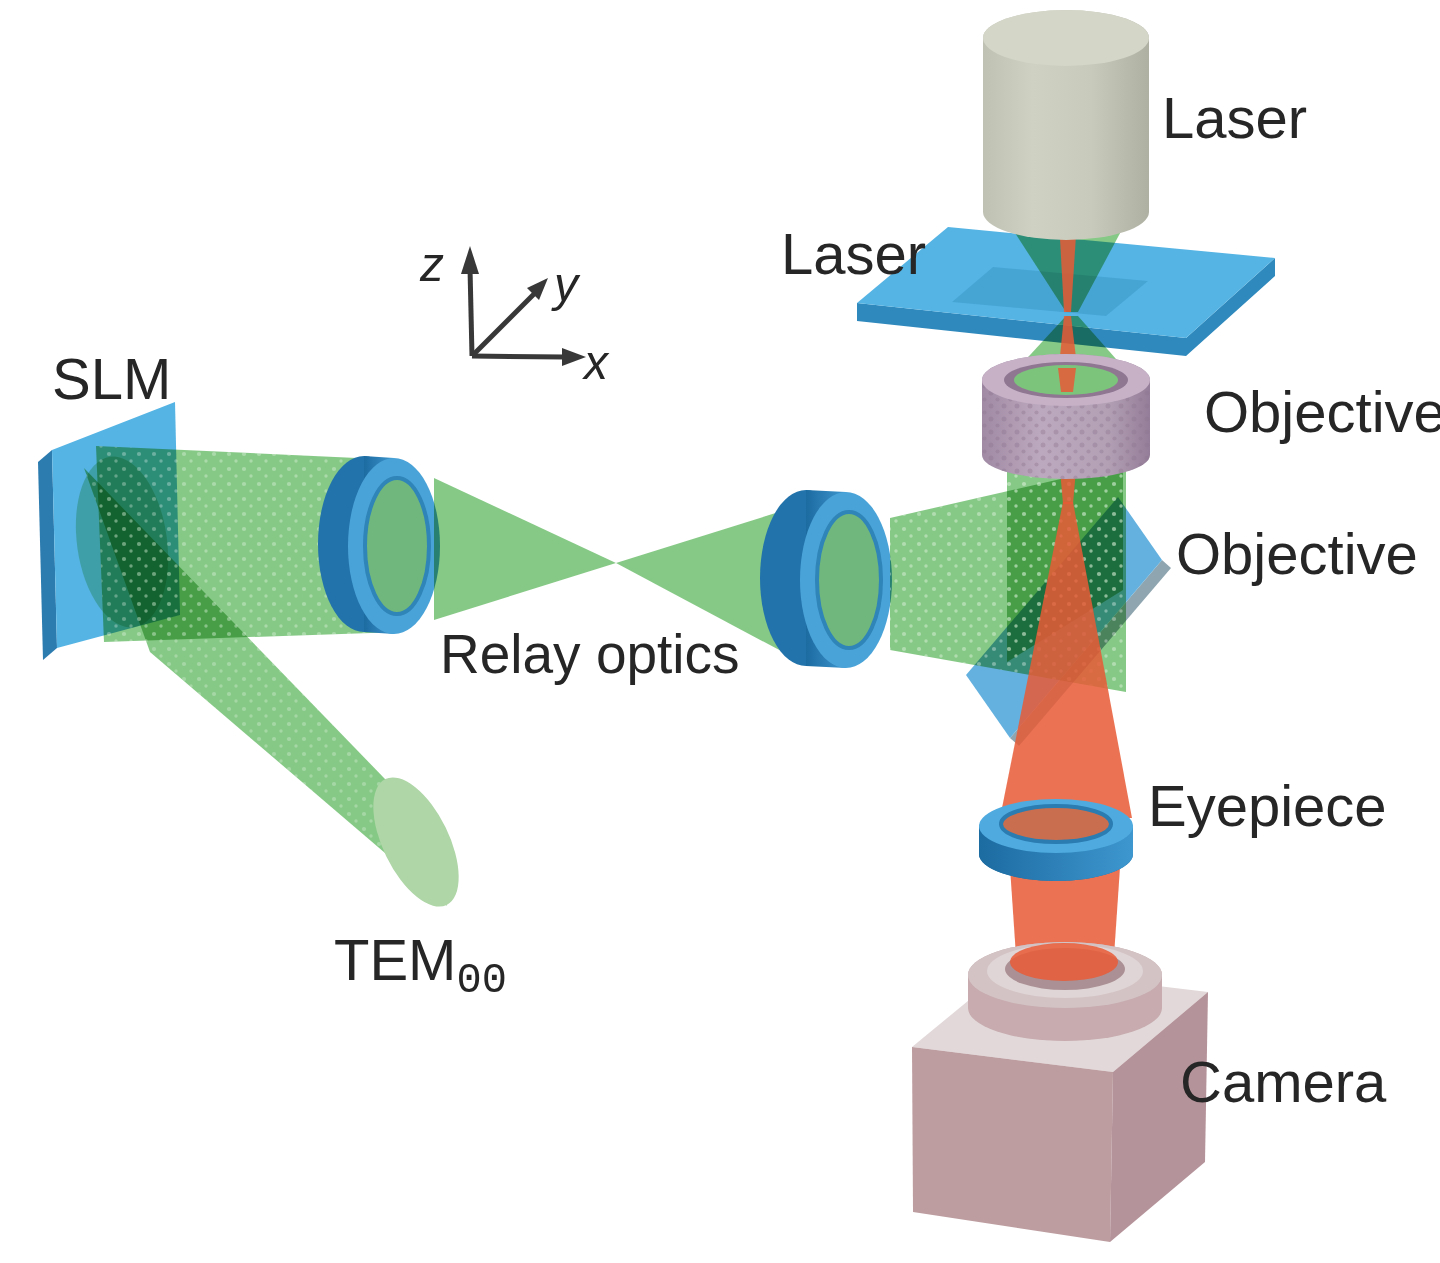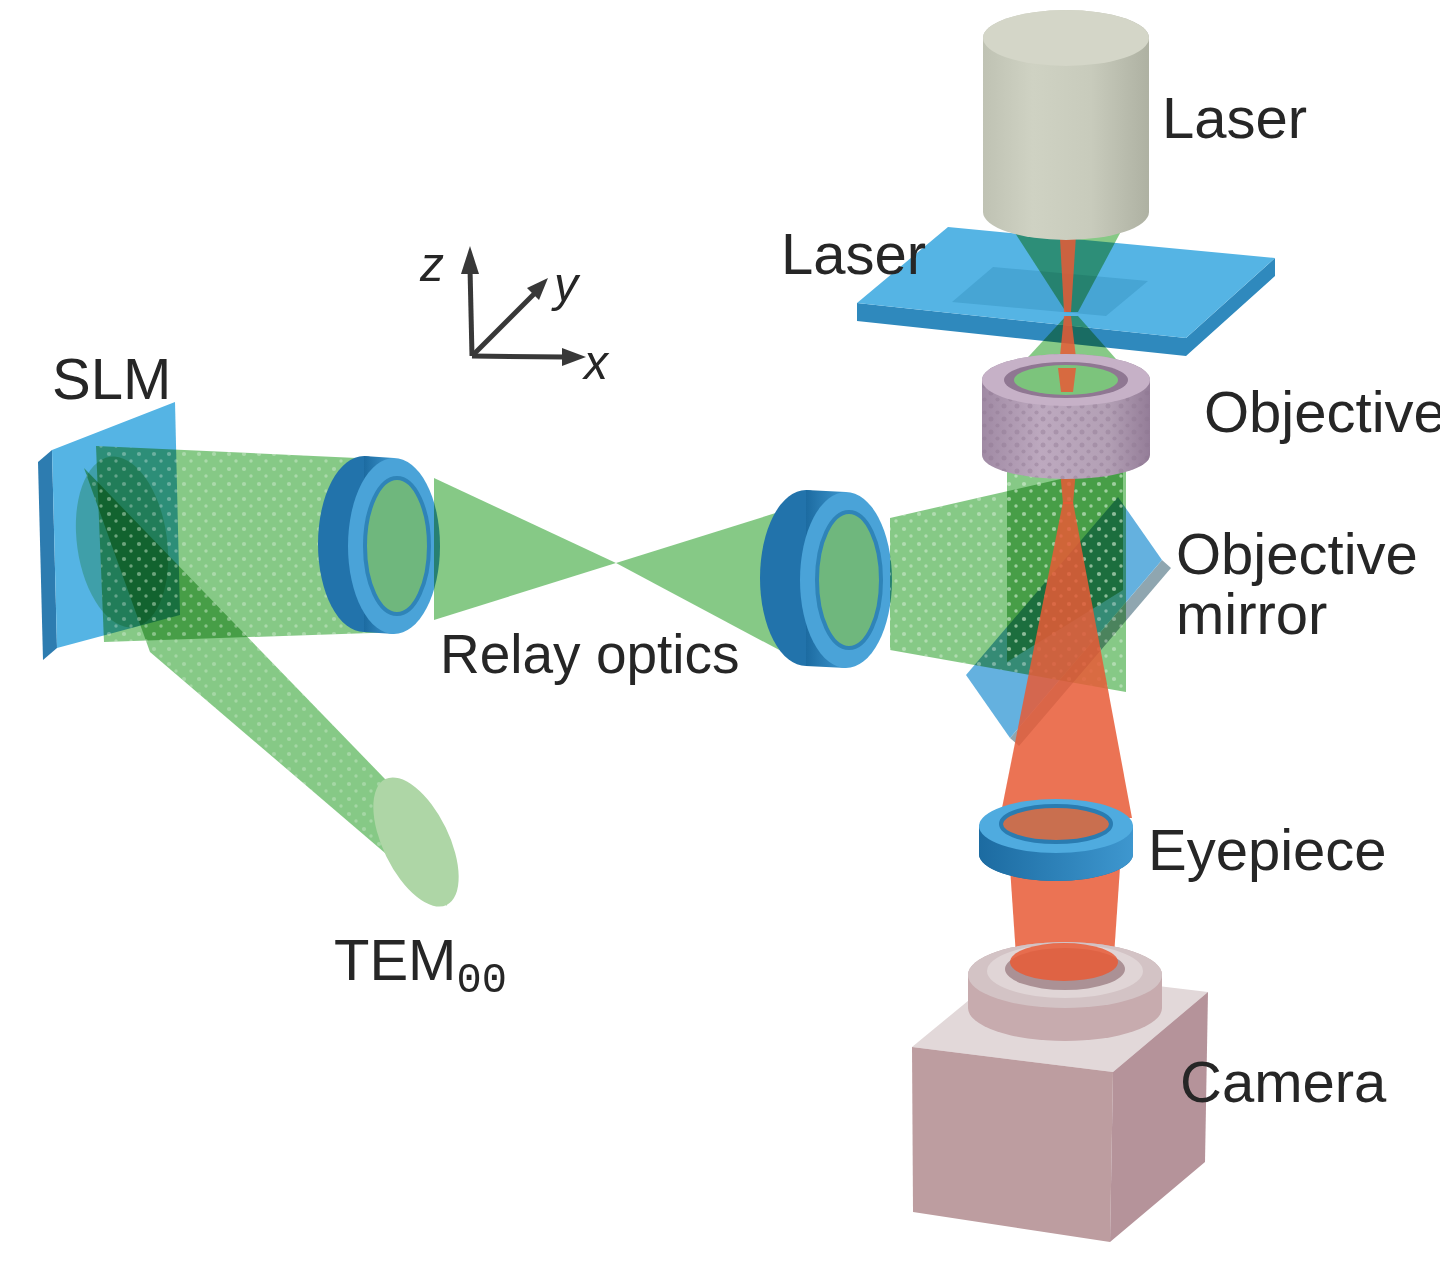--- a/index.html
+++ b/index.html
@@ -174,23 +174,22 @@
     <ellipse fill="#ab9195" cx="1065" cy="969" rx="60" ry="21"></ellipse>
     <ellipse class="beam-red" cx="1064" cy="962" rx="54" ry="19"></ellipse>
   </g>
 </svg>
 
 <div class="lbl" style="left:1162px;top:88px">Laser</div>
 <div class="lbl" style="left:781px;top:224px">Laser</div>
 <div class="lbl" style="left:1204px;top:382px">Objective</div>
 <div class="lbl" style="left:1176px;top:524px">
   <div>Objective</div>
-  <div>mirror</div>
 </div>
-<div class="lbl" style="left:1148px;top:820px">Eyepiece</div>
+<div class="lbl" style="left:1148px;top:776px">Eyepiece</div>
 <div class="lbl" style="left:1180px;top:1052px">Camera</div>
 <div class="lbl" style="left:52px;top:349px">SLM</div>
 <div class="lbl small" style="left:440px;top:626px">Relay optics</div>
 <div class="lbl" style="left:334px;top:930px"><span>TEM</span><sub>00</sub></div>
 <div class="lbl axis" style="left:420px;top:240px">z</div>
 <div class="lbl axis" style="left:554px;top:260px">y</div>
 <div class="lbl axis" style="left:584px;top:338px">x</div>
 </div>
 
 </body></html>

